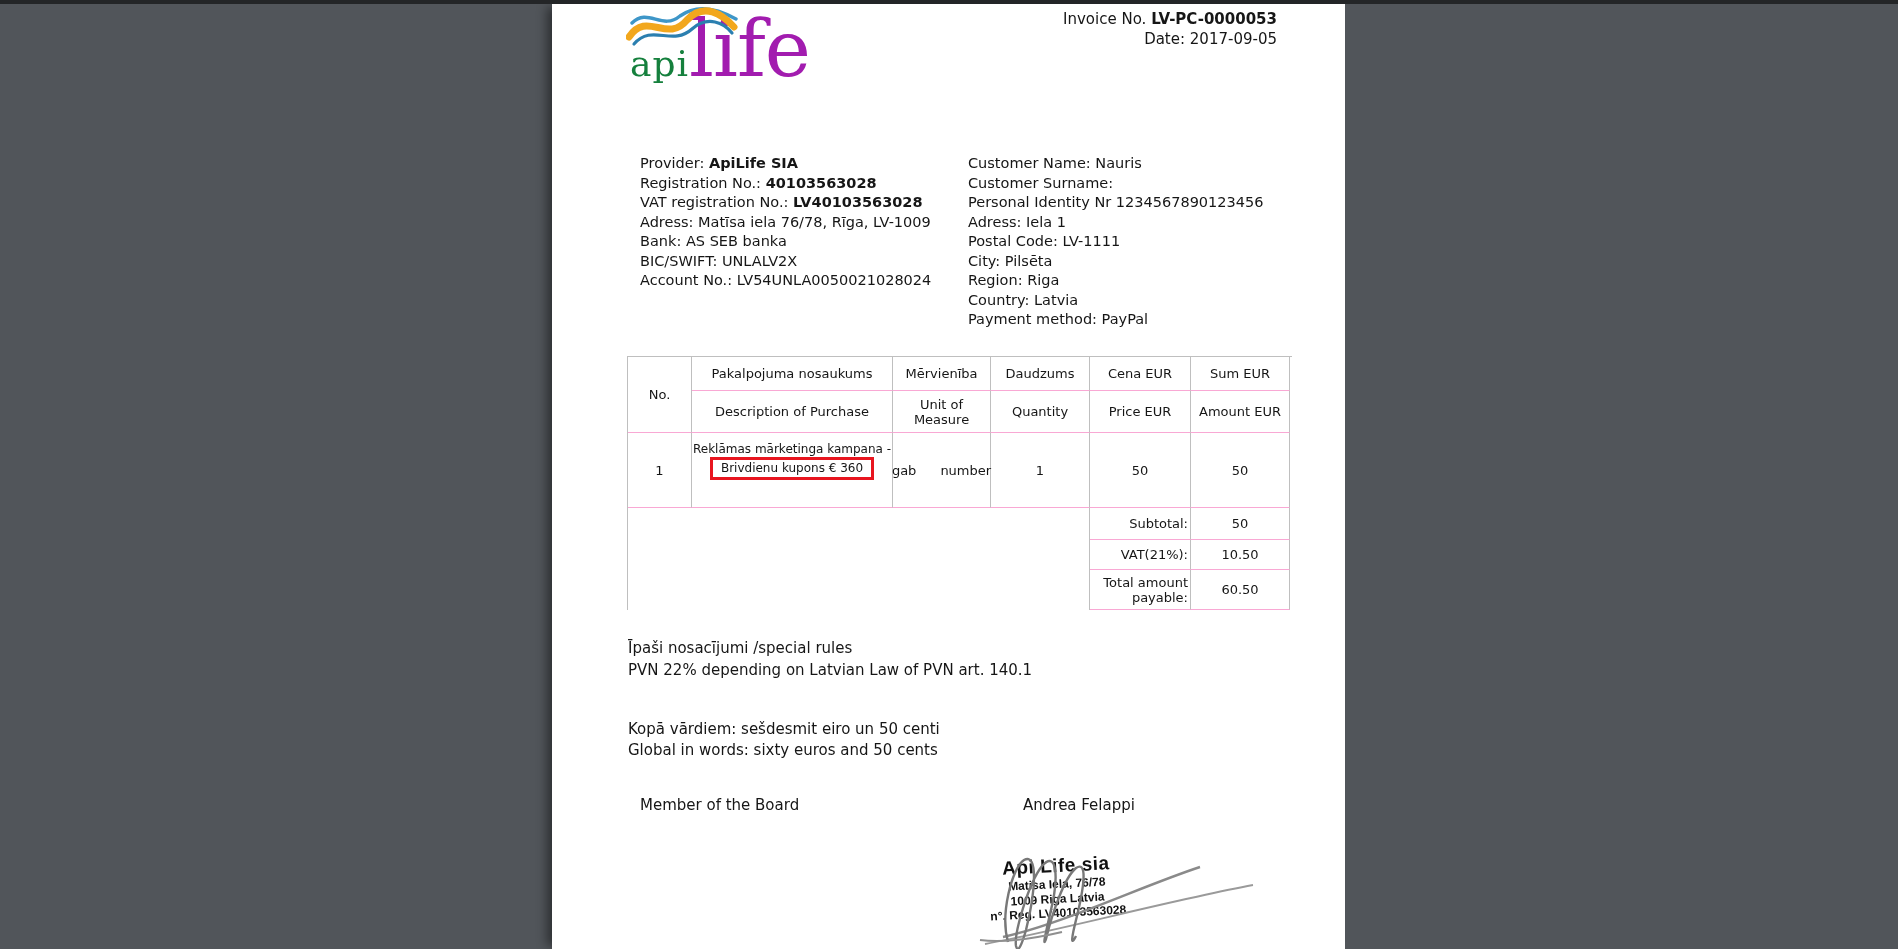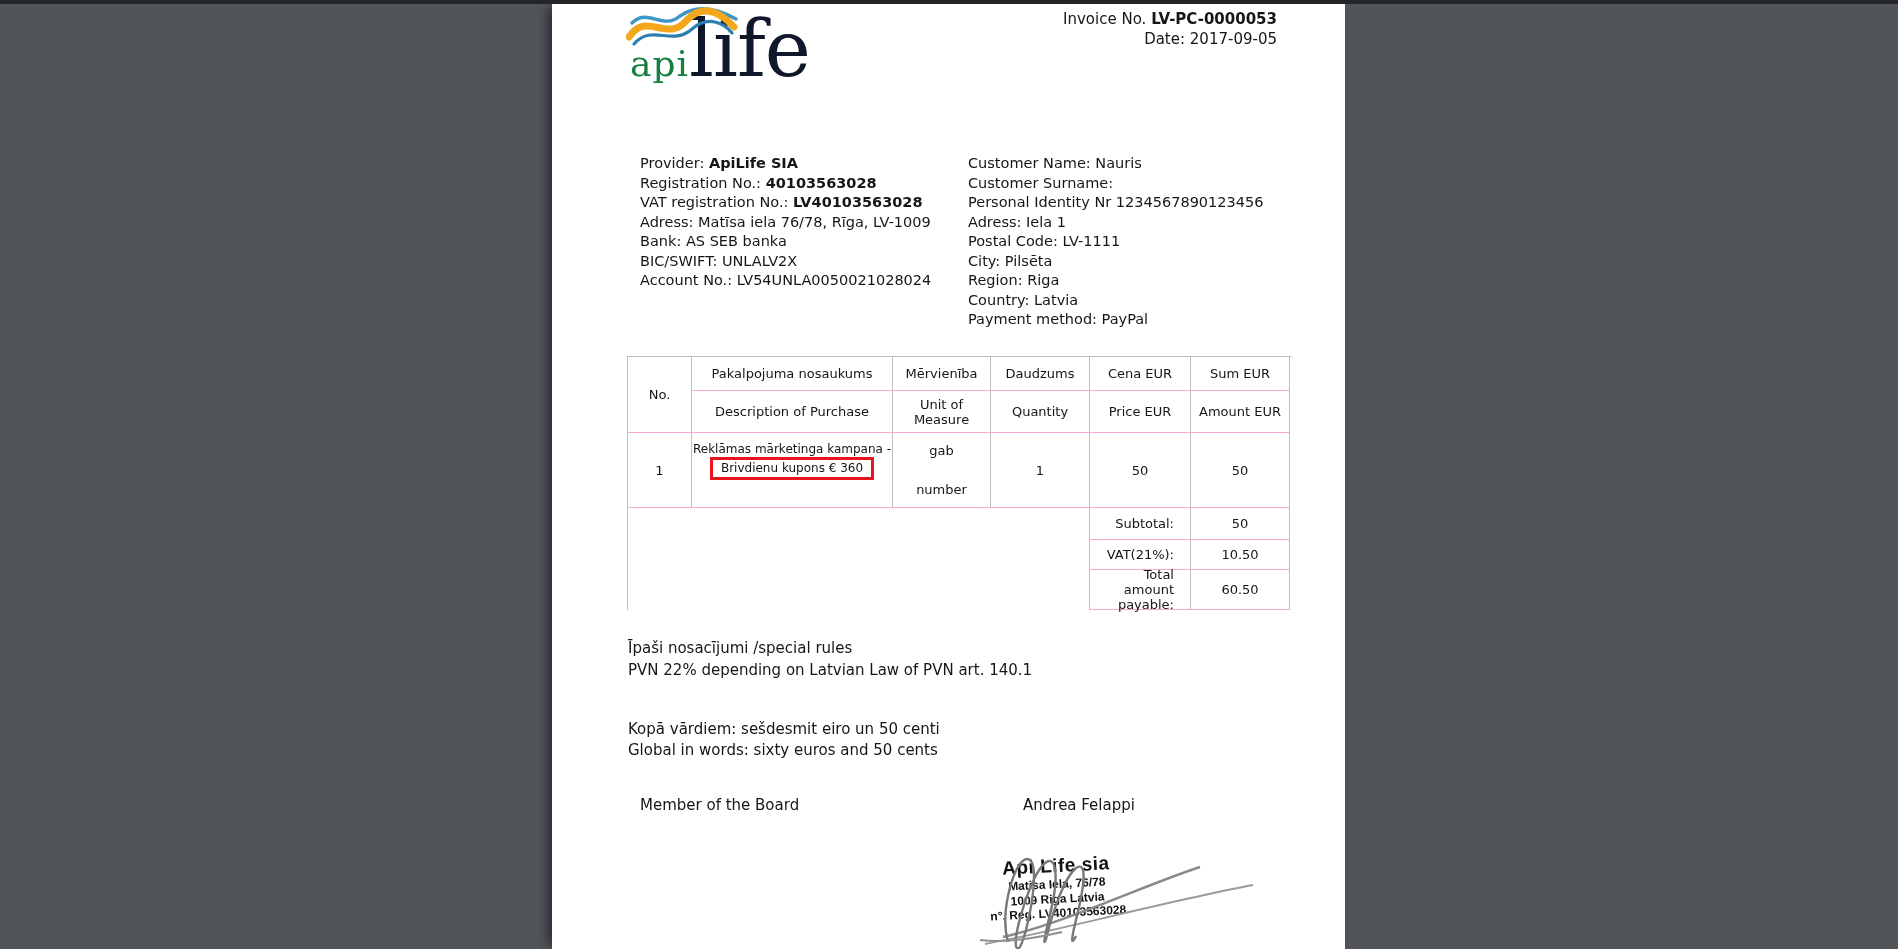--- a/index.html
+++ b/index.html
@@ -10,21 +10,21 @@
     color:#161616;
   }
   .top-bar{position:absolute;left:0;top:0;width:1898px;height:4px;background:#232527;z-index:9;}
   .page{
     position:absolute;left:552px;top:4px;width:793px;height:945px;background:#ffffff;
     box-shadow:-8px 0 10px -3px rgba(0,0,0,0.45);
   }
   
   .logo{position:absolute;left:78px;top:10px;display:flex;align-items:baseline;}
   .logo-api{font-family:"DejaVu Serif","Liberation Serif",serif;font-size:36px;color:#15803d;letter-spacing:1px;}
-  .logo-life{font-family:"DejaVu Serif","Liberation Serif",serif;font-size:78px;line-height:0.9;color:#0f172a;letter-spacing:-1px;}
+  .logo-life{font-family:"DejaVu Serif","Liberation Serif",serif;font-size:78px;line-height:0.9;color:#a21caf;letter-spacing:-1px;}
   .logo-waves{position:absolute;left:-4px;top:-8px;}
   
   .inv-head{position:absolute;right:68px;top:6px;text-align:right;font-size:15px;line-height:19.5px;}
   .inv-head b{font-weight:bold;}
   
   .provider{position:absolute;left:88px;top:150px;font-size:14.5px;line-height:19.5px;white-space:nowrap;}
   .customer{position:absolute;left:416px;top:150px;font-size:14.5px;line-height:19.5px;white-space:nowrap;}
   .provider b{font-weight:bold;}
   
   .items{
@@ -38,23 +38,23 @@
   .cell{
     border-right:1px solid #bfbfbf;border-bottom:1px solid #f9a8d4;
     display:flex;align-items:center;justify-content:center;text-align:center;
     box-sizing:border-box;padding:2px;
   }
   .c-no{grid-column:1;grid-row:1/3;}
   .c-desc-h2{line-height:15px;}
   .c-desc{grid-column:2;grid-row:3;flex-direction:column;justify-content:flex-start;padding-top:9px;}
   .desc-l1{white-space:nowrap;font-size:12px;line-height:14px;}
   .red-box{display:inline-block;border:3px solid #e8151f;padding:1px 8px 2px 8px;margin-top:1px;font-size:12px;white-space:nowrap;}
-  .c-unit{grid-column:3;grid-row:3;flex-direction:column;gap:24px;}
+  .c-unit{grid-column:3;grid-row:3;flex-direction:row;gap:24px;}
   .empty-area{grid-column:1/5;grid-row:4/7;border-bottom:none;}
-  .t-label{justify-content:flex-end;text-align:right;padding-right:16px;line-height:15px;}
+  .t-label{justify-content:flex-end;text-align:right;padding-right:2px;line-height:15px;}
   
   .special{position:absolute;left:76px;top:634px;font-size:15px;line-height:21.5px;}
   .words{position:absolute;left:76px;top:715px;font-size:15px;line-height:21px;}
   .board{position:absolute;left:88px;top:792px;font-size:15px;width:620px;}
   .board .name{position:absolute;left:383px;top:0;}
   
   .stamp{
     position:absolute;left:420px;top:851px;width:170px;text-align:center;
     transform:rotate(-3deg);
     font-family:"Liberation Sans","DejaVu Sans",sans-serif;font-weight:bold;color:#111;

